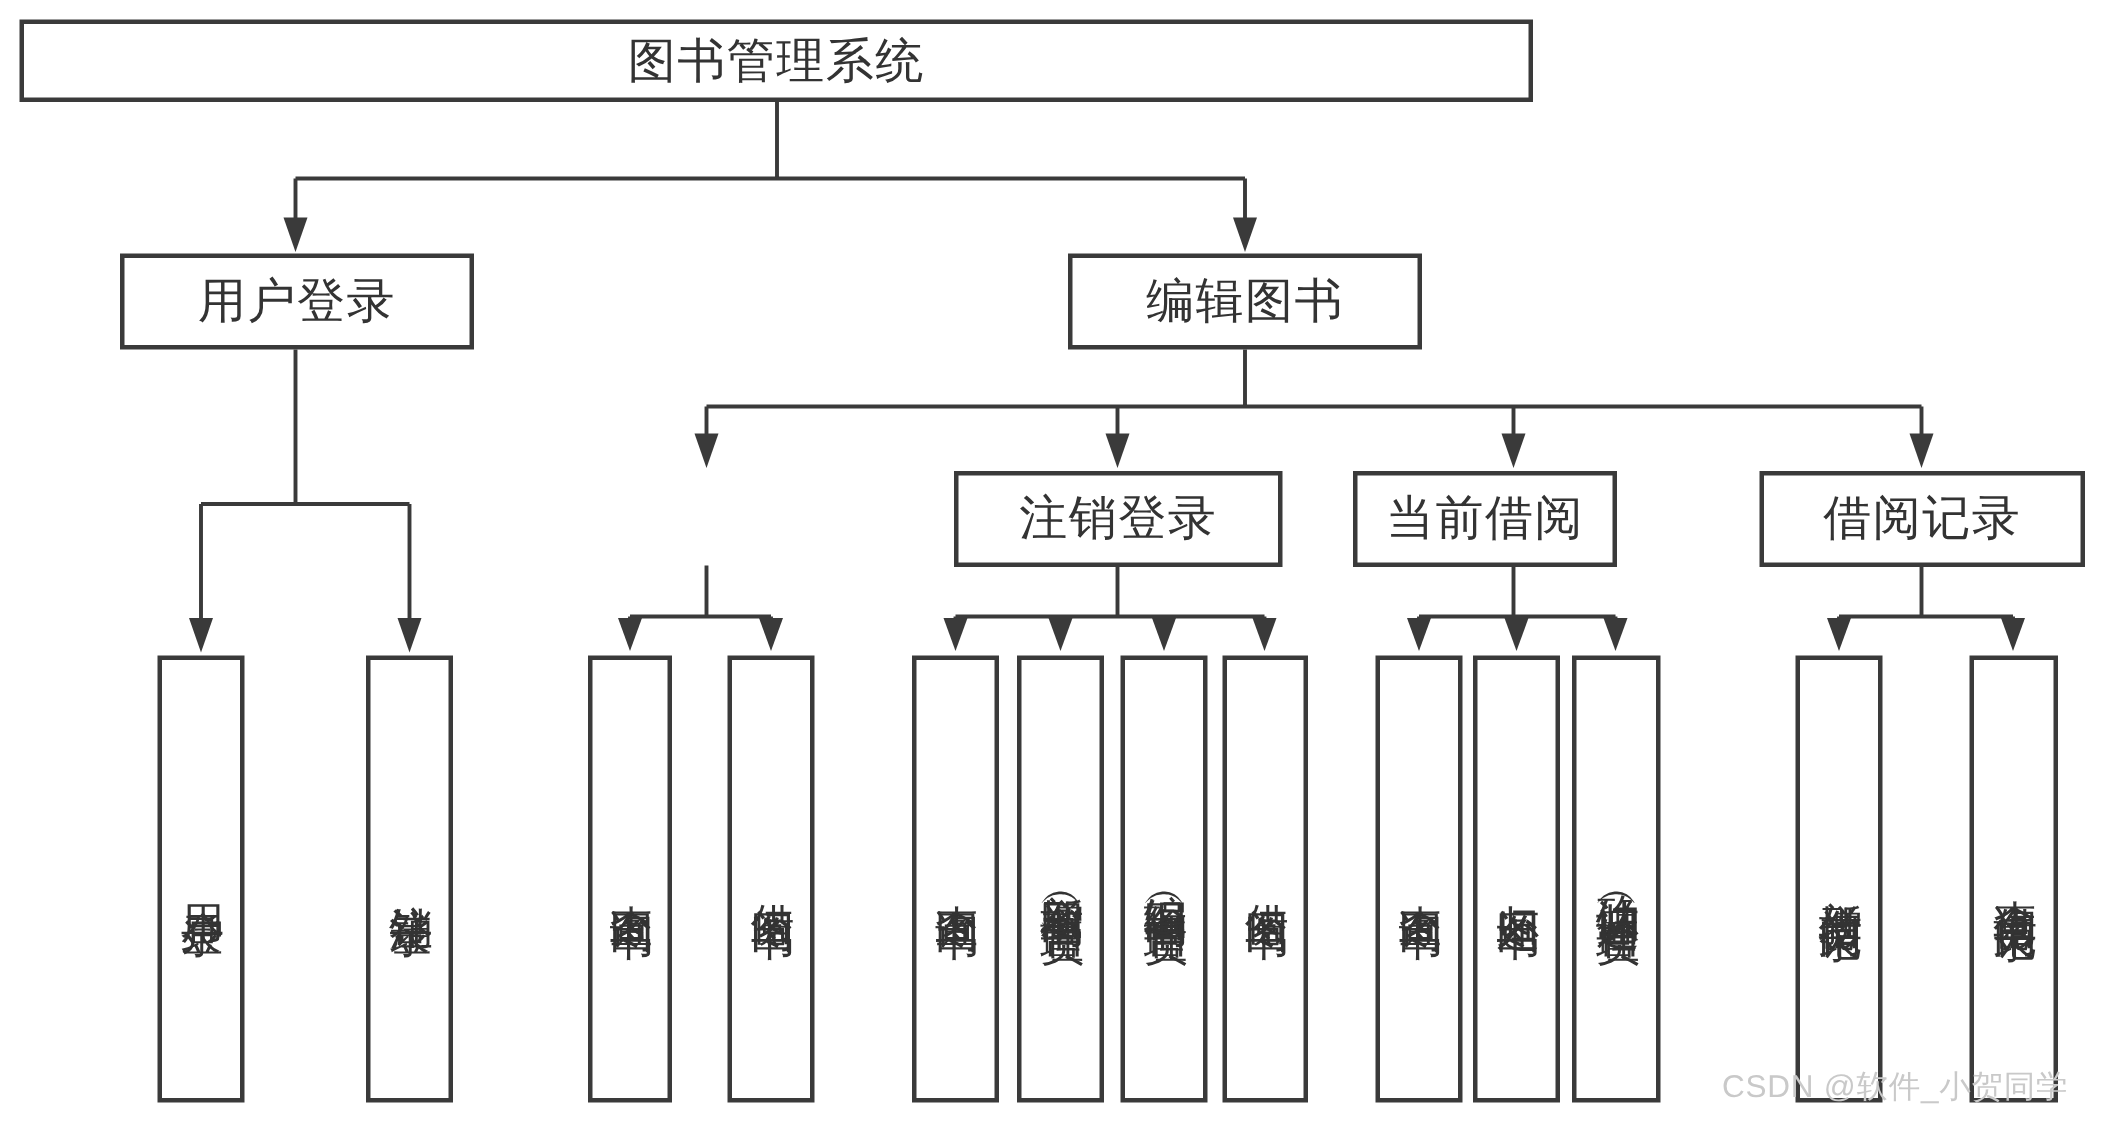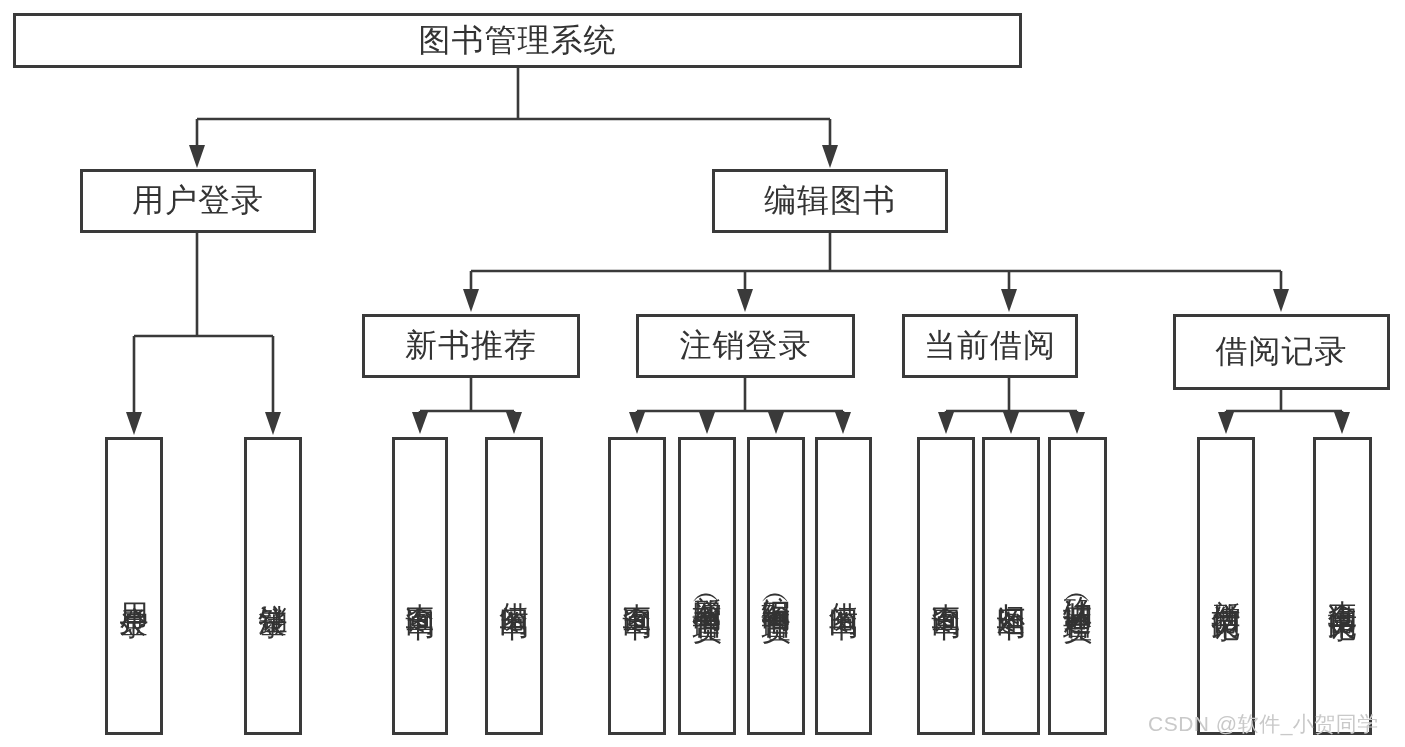--- a/index.html
+++ b/index.html
@@ -107,24 +107,23 @@
     <path d="M1281,377 V411 M1226,411 H1342 M1226,411 V414 M1342,411 V414"></path>
     <polygon points="1218,412 1234,412 1226,434"></polygon>
     <polygon points="1334,412 1350,412 1342,434"></polygon>
   </svg>
 
   <div class="node h-label" style="left:13px; top:13px; width:1009px; height:55px;">图书管理系统</div>
 
   <div class="node h-label" style="left:80px; top:169px; width:236px; height:64px;">用户登录</div>
   <div class="node h-label" style="left:712px; top:169px; width:236px; height:64px;">编辑图书</div>
 
-  <div class="node h-label" style="left:362px; top:314px; width:218px; height:64px;">新书推荐</div>
   <div class="node h-label" style="left:636px; top:314px; width:219px; height:64px;">注销登录</div>
   <div class="node h-label" style="left:902px; top:314px; width:176px; height:64px;">当前借阅</div>
-  <div class="node h-label" style="left:1173px; top:314px; width:217px; height:76px;">借阅记录</div>
+  <div class="node h-label" style="left:1173px; top:314px; width:217px; height:64px;">借阅记录</div>
 
   <div class="node leaf" style="left:105px; width:58px;">用户登录</div>
   <div class="node leaf" style="left:244px; width:58px;">注销登录</div>
 
   <div class="node leaf" style="left:392px; width:56px;">查询图书</div>
   <div class="node leaf" style="left:485px; width:58px;">借阅图书</div>
 
   <div class="node leaf" style="left:608px; width:58px;">查询图书</div>
   <div class="node leaf" style="left:678px; width:58px;">新增图书（管理员）</div>
   <div class="node leaf" style="left:747px; width:58px;">编辑图书（管理员）</div>

